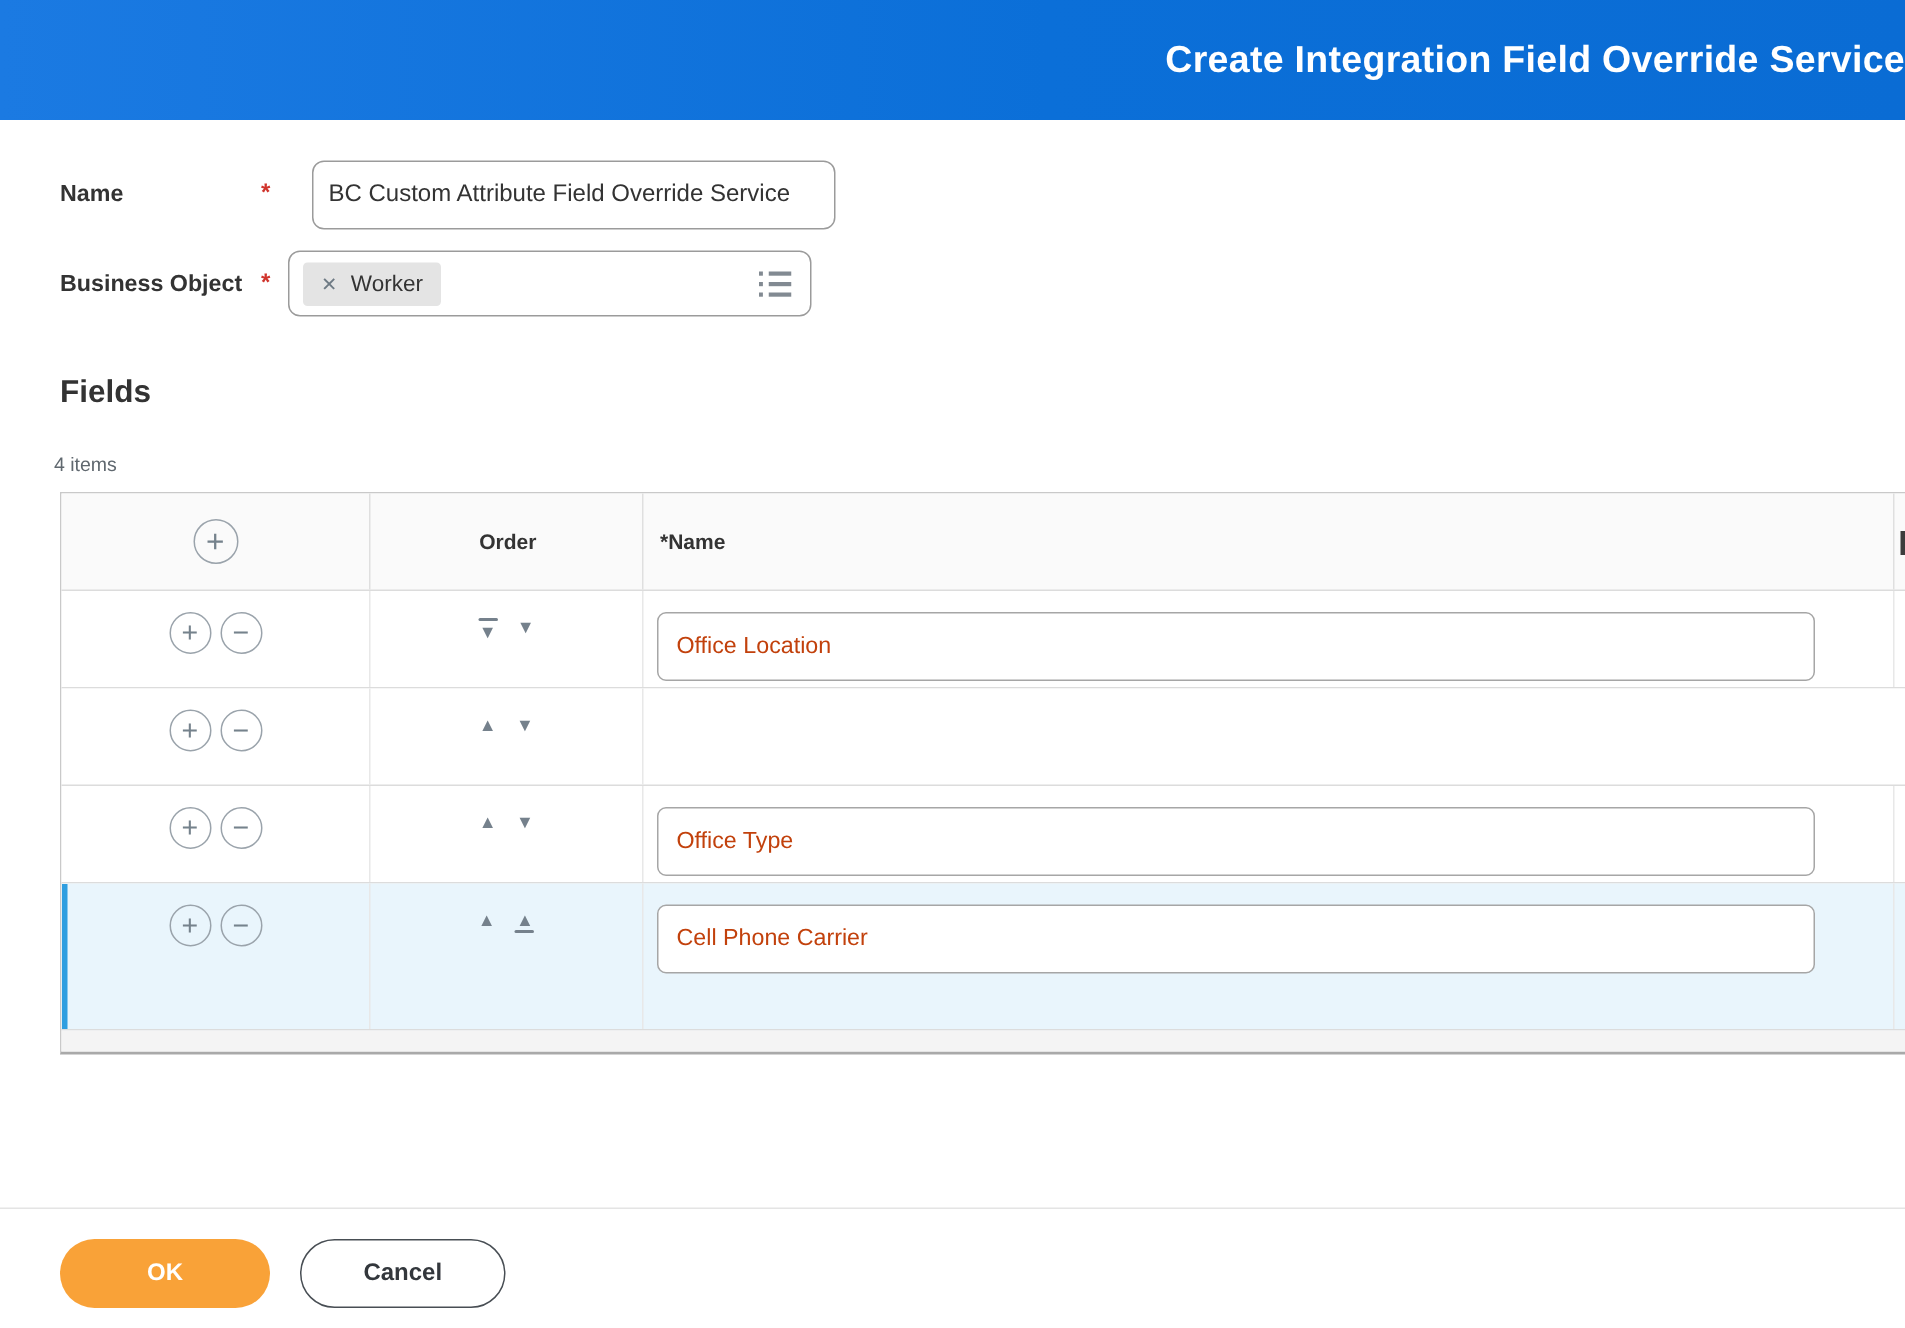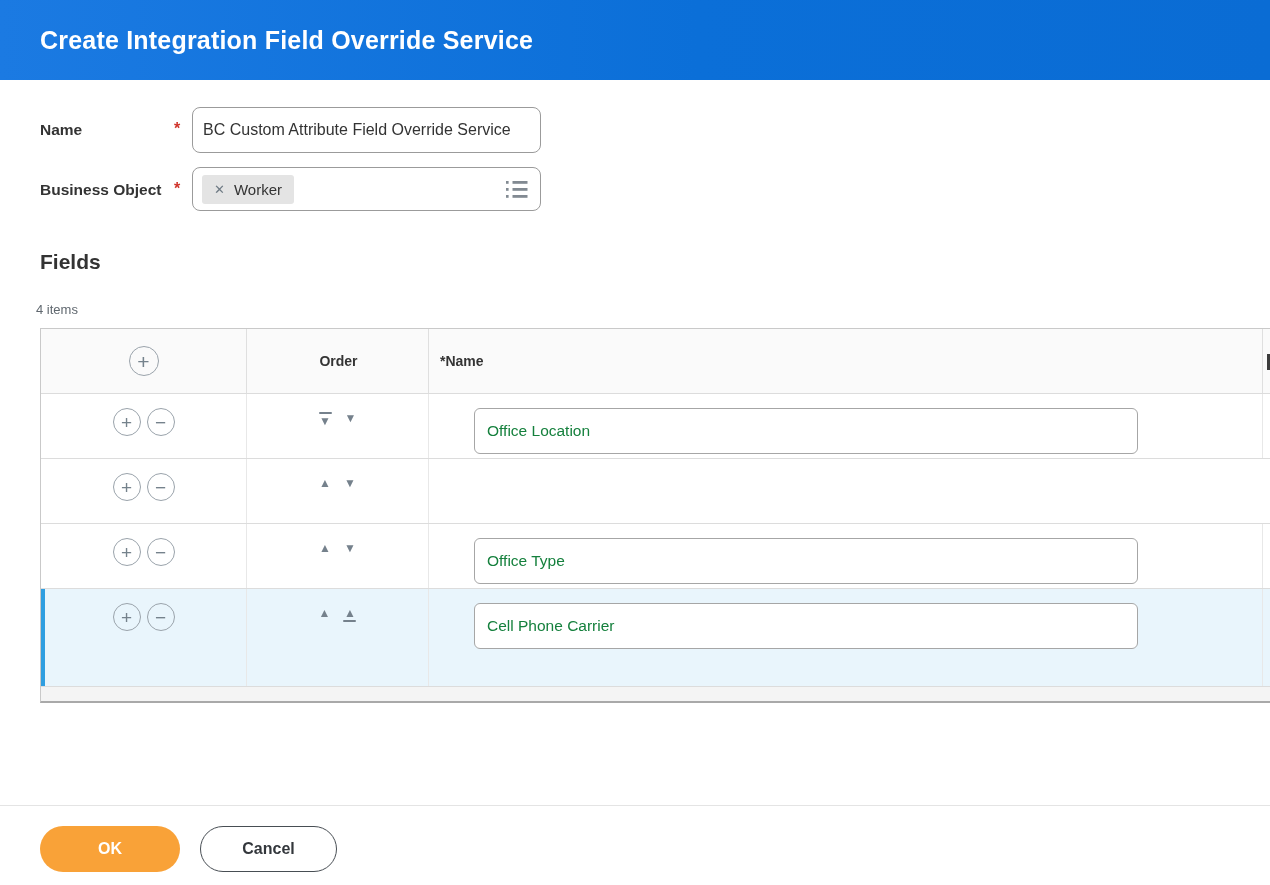--- a/index.html
+++ b/index.html
@@ -6,21 +6,21 @@
   html,body { background:#fff; }
   .page {
     position:relative; width:1270px; height:885px; overflow:hidden;
     background:#fff; font-family:"Liberation Sans", sans-serif; color:#333;
   }
 
   
   .hdr {
     position:absolute; top:0; left:0; width:1270px; height:80px;
     background:linear-gradient(90deg,#1b7ae2 0%, #0b6fd8 55%, #0a6cd4 100%);
-    display:flex; align-items:center;
+    display:flex; align-items:center;justify-content:flex-end;
   }
   .hdr-title { color:#fff; font-size:25px; font-weight:700; margin-left:40px; letter-spacing:.2px; }
 
   
   .form-label { position:absolute; left:40px; font-size:15.5px; font-weight:700; color:#333; }
   .req { position:absolute; left:174px; color:#d0342c; font-size:16px; font-weight:700; }
   .txt-input {
     position:absolute; left:192px; width:349px; height:46px;
     border:1px solid #9b9b9b; border-radius:8px; background:#fff;
     font-family:"Liberation Sans",sans-serif; font-size:16px; color:#333;
@@ -71,23 +71,23 @@
     line-height:25px; text-align:center; cursor:pointer; user-select:none;
     font-family:"Liberation Sans",sans-serif;
   }
   .circle-btn.big { width:30px; height:30px; line-height:27px; font-size:21px; }
 
   .order-ctrl { display:flex; flex-direction:column; align-items:center; gap:1px; cursor:pointer; }
   .tri { font-size:12px; line-height:1; color:#75818c; }
   .bar { width:13px; height:2px; background:#75818c; border-radius:1px; }
 
   .row-input {
-    width:664px; height:46px; border:1px solid #a6a6a6; border-radius:6px;
+    width:772px; height:46px; border:1px solid #a6a6a6; border-radius:6px;
     background:#fff; font-family:"Liberation Sans",sans-serif; font-size:15.5px;
-    color:#15803d; padding:0 12px; outline:none;margin-left:36px;
+    color:#c2410c; padding:0 12px; outline:none;
   }
   .footer-strip { height:14px; background:#f4f4f4; border-bottom:none; }
 
   
   .divider { position:absolute; left:0; top:805px; width:1270px; height:1px; background:#e4e4e4; }
   .btn {
     position:absolute; top:826px; height:46px; border-radius:23px;
     font-family:"Liberation Sans",sans-serif; font-size:16px; font-weight:700;
     cursor:pointer; display:flex; align-items:center; justify-content:center;
   }
@@ -98,21 +98,21 @@
 <body>
 
 <div class="page">
 
   <div class="hdr">
     <div class="hdr-title">Create Integration Field Override Service</div>
   </div>
 
   <div class="form-label" style="top:121px;">Name</div>
   <div class="req" style="top:120px;">*</div>
-  <input class="txt-input" style="top: 107px;" type="text" value="BC Custom Attribute Field Override Service">
+  <input class="txt-input" style="top: 107px; margin-left: 16px;" type="text" value="BC Custom Attribute Field Override Service">
 
   <div class="form-label" style="top:181px;">Business Object</div>
   <div class="req" style="top:180px;">*</div>
   <div class="prompt-field">
     <span class="tag">
       <span class="tag-x">✕</span>
       <span class="tag-label">Worker</span>
     </span>
     <span class="prompt-icon">
       <svg width="22" height="19" viewBox="0 0 22 19" fill="#828a92" xmlns="http://www.w3.org/2000/svg">

